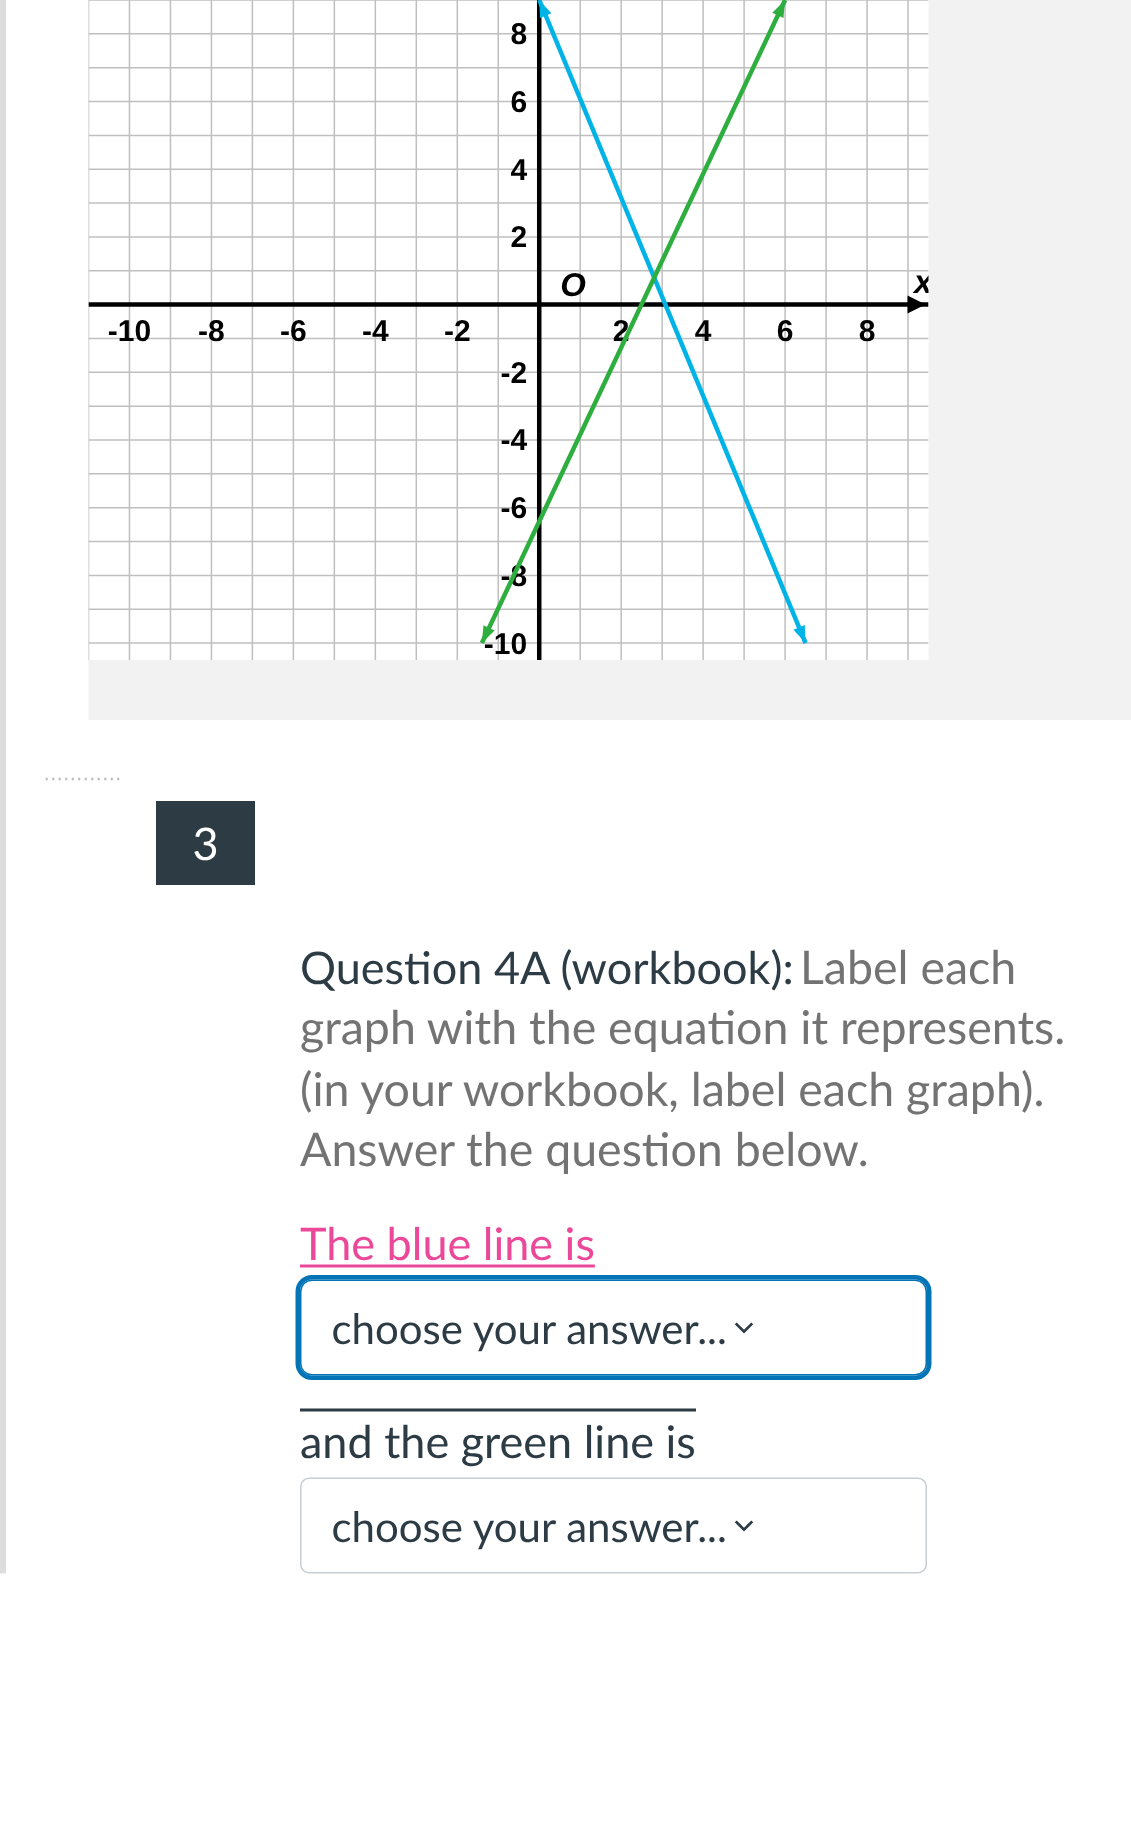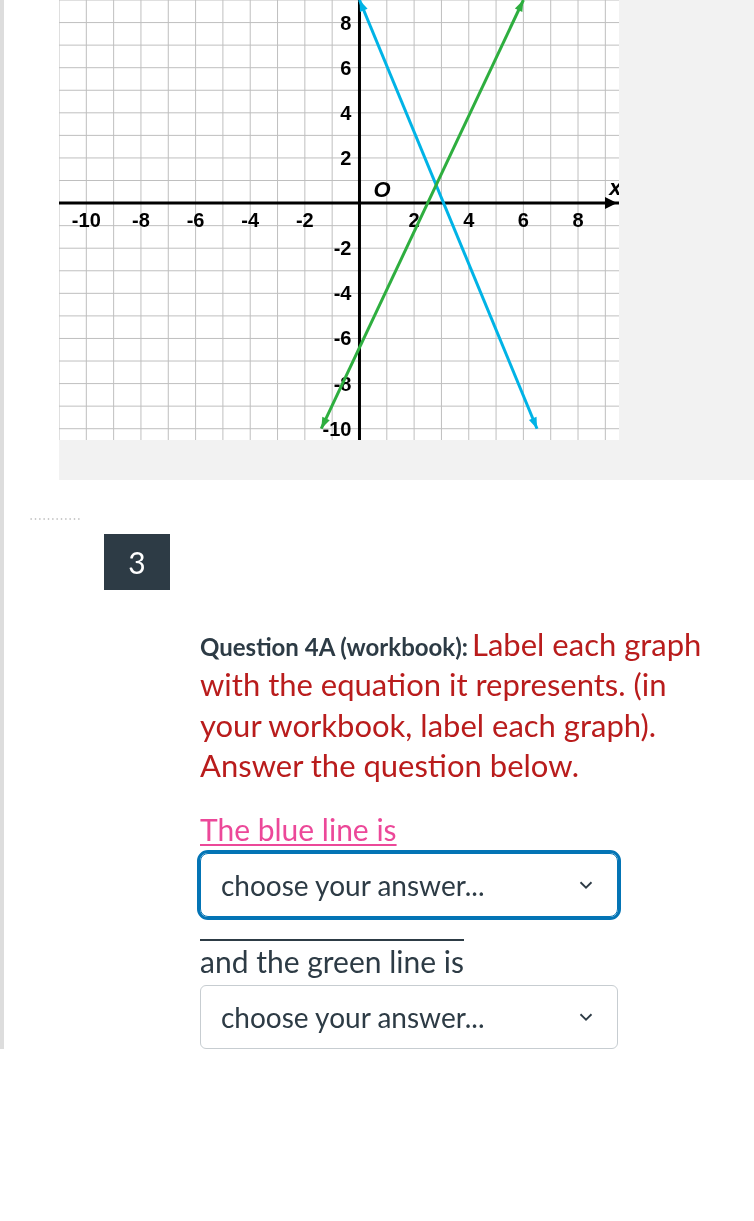--- a/index.html
+++ b/index.html
@@ -65,28 +65,28 @@
     display:flex;align-items:center;justify-content:center;
     color:#2d3b45;
     margin-left:10px;
   }
   .qbody {
     margin-left: 196px;
     padding-right: 40px;
     margin-top: 34px;
   }
   .qtitle {
-    font-size: 24px;
+    font-size: 30px;
     color: #2d3b45;
-    font-weight:700;
+    font-weight:400;
     text-align:center;
   }
   .qtext {
     font-size: 31px;
-    color: #b91c1c;
+    color: #737373;
     font-weight:400;
     line-height: 1.3;
   }
   .inline-label {
     font-size: 30px;
     color:#ec4899;
     text-decoration: underline;
     text-decoration-thickness: 2px;
     text-underline-offset: 3px;
     margin-top: 26px;
@@ -96,21 +96,20 @@
     font-size: 30px;
     color:#2d3b45;
     border-top: 2px solid #2d3b45;
     padding-top: 2px;
     display:inline-block;
     margin-top:16px;
   }
   .dropdown {
     display:flex;
     align-items:center;
-    justify-content:space-between;
     border: 1px solid #c7cdd1;
     border-radius:6px;
     padding: 14px 20px;
     font-size: 28px;
     color:#2d3b45;
     width: 418px;
     margin: 6px 0;
   }
   .dropdown.active {
     outline: 3px solid #0374b5;

